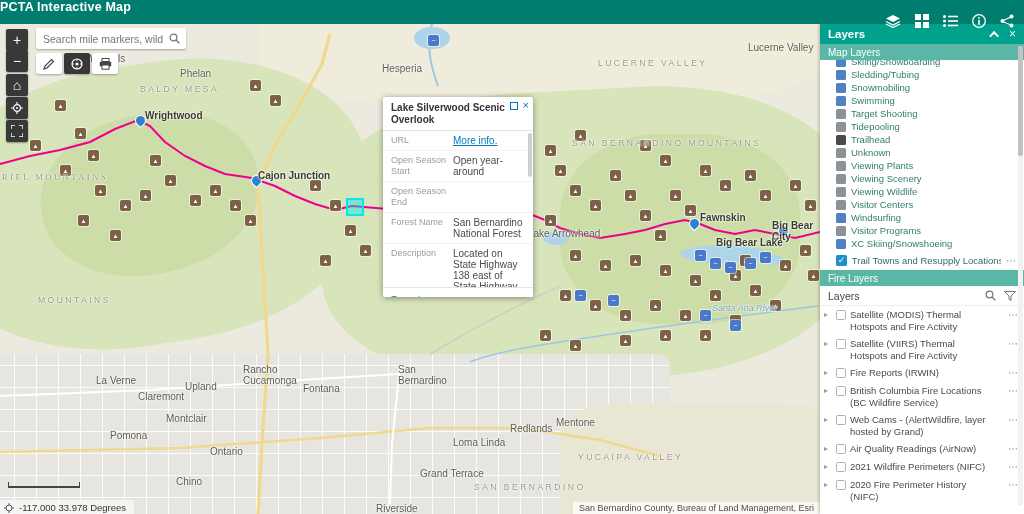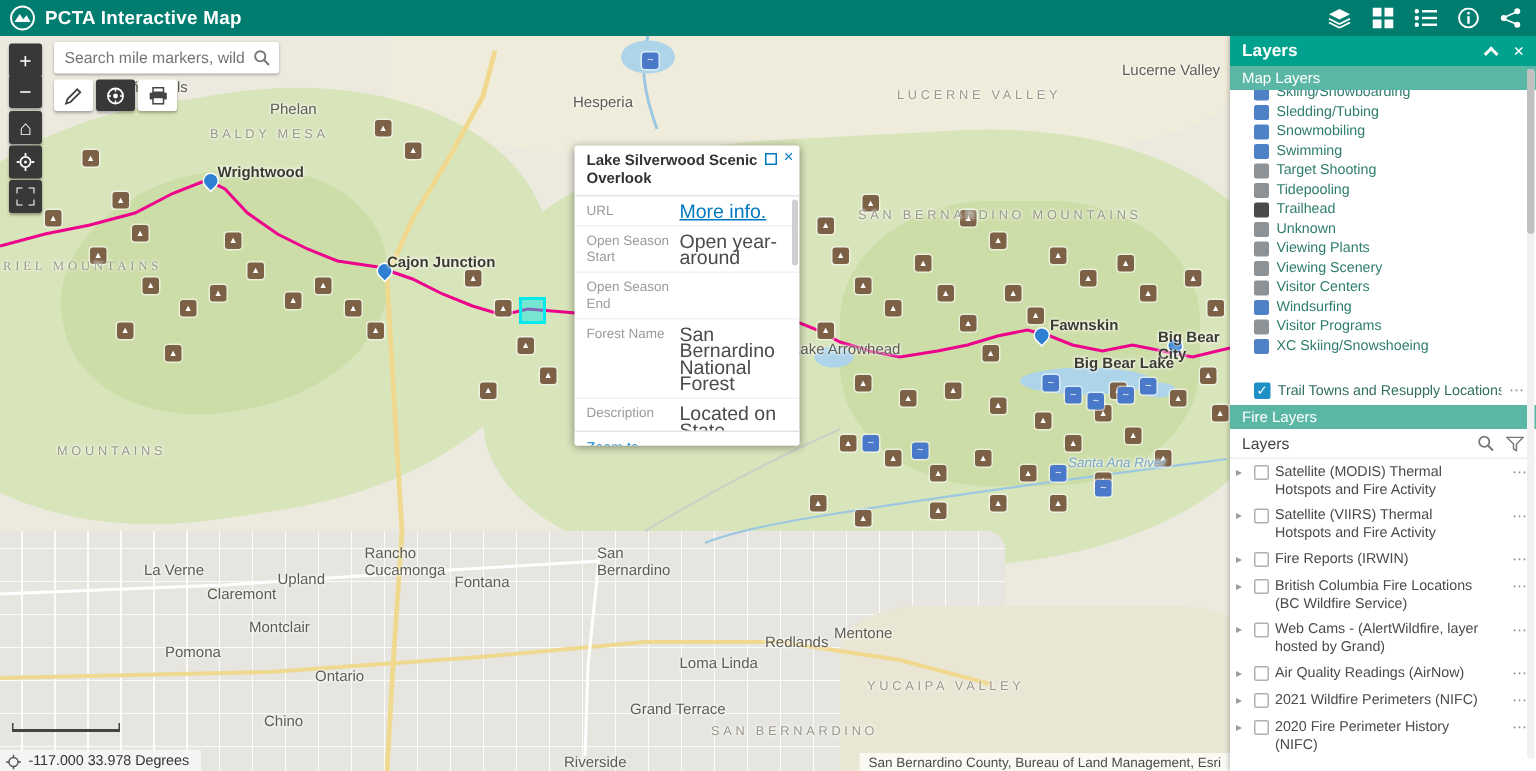--- a/index.html
+++ b/index.html
@@ -4,21 +4,21 @@
 <style>
   :root{
     --brand-teal:#007d6f; --panel-teal:#00a18d; --section-teal:#5bb7a5;
     --trail-pink:#ec008c; --link-blue:#0079c1; --selection-cyan:#00e9ec;
   }
   *{box-sizing:border-box;margin:0;padding:0;}
   body{font-family:"Liberation Sans",sans-serif;background:#fff;}
   .app{position:relative;width:1024px;height:514px;overflow:hidden;background:#eceadf;}
 
   
-  .hdr{position:absolute;left:0;top:0;width:1024px;height:24px;background:var(--brand-teal);display:flex;align-items:center;z-index:50;}
+  .hdr{position:absolute;left:0;top:0;width:1024px;height:24px;background:var(--brand-teal);display:flex;z-index:50;flex-direction:column;}
   .hdr-logo{width:18px;height:18px;margin:0 6px 0 6px;}
   .hdr-title{color:#fff;font-size:12.5px;font-weight:bold;letter-spacing:.2px;}
   .hdr-icons{margin-left:auto;display:flex;align-items:center;gap:14px;padding-right:10px;}
   .hdr-icons svg{display:block;}
 
   
   .map{position:absolute;left:0;top:24px;width:820px;height:490px;overflow:hidden;background:#eceadf;}
   .terrain{position:absolute;border-radius:45%;}
   .t-green1{left:-70px;top:40px;width:440px;height:280px;background:#d8e4ba;transform:rotate(-9deg);}
   .t-green2{left:320px;top:66px;width:530px;height:290px;background:#d8e4ba;transform:rotate(-3deg);border-radius:38%;}
@@ -59,21 +59,21 @@
   
   .popup{position:absolute;left:383px;top:73px;width:150px;height:200px;background:#fff;z-index:30;box-shadow:0 1px 6px rgba(0,0,0,.4);border-radius:2px;overflow:hidden;}
   .pp-top{position:relative;padding:5px 26px 4px 8px;border-bottom:1px solid #e4e4e4;}
   .pp-title{font-size:10px;font-weight:bold;color:#333;line-height:12px;}
   .pp-winbtns{position:absolute;right:4px;top:4px;display:flex;gap:5px;align-items:center;}
   .pp-dock{width:8px;height:8px;border:1.5px solid var(--link-blue);cursor:pointer;}
   .pp-close{color:var(--link-blue);font-size:11px;line-height:9px;cursor:pointer;}
   .pp-body{height:156px;overflow:hidden;position:relative;}
   .pp-row{display:grid;grid-template-columns:58px 1fr;gap:4px;padding:4px 10px 4px 8px;border-bottom:1px solid #f2f2f2;}
   .pp-lb{font-size:9px;color:#9b9b9b;line-height:11px;}
-  .pp-val{font-size:13px;color:#4a4a4a;line-height:11px;}
+  .pp-val{font-size:10px;color:#4a4a4a;line-height:11px;}
   .pp-link{color:var(--link-blue);text-decoration:underline;cursor:pointer;}
   .pp-sb{position:absolute;right:1px;top:2px;width:4px;height:44px;background:#cfcfcf;border-radius:2px;}
   .pp-foot{height:22px;border-top:1px solid #e4e4e4;display:flex;align-items:center;padding:0 8px;background:#fff;}
   .pp-zoom{font-size:9.5px;color:var(--link-blue);text-decoration:underline;cursor:pointer;}
   .pp-more{margin-left:auto;color:#8a8a8a;font-size:11px;cursor:pointer;}
 
   
   .panel{position:absolute;left:820px;top:24px;width:204px;height:490px;background:#fff;z-index:40;box-shadow:-1px 0 3px rgba(0,0,0,.25);}
   .panel-h{height:20px;background:var(--panel-teal);display:flex;align-items:center;padding:0 8px;}
   .panel-h .pt{color:#fff;font-size:11.5px;font-weight:bold;}
@@ -443,20 +443,24 @@
         <div class="ml-row">
           <span class="ml-ic" style="background: rgb(141, 146, 150);"></span>
           <span class="ml-lb">Viewing Plants</span>
         </div>
         <div class="ml-row">
           <span class="ml-ic" style="background: rgb(141, 146, 150);"></span>
           <span class="ml-lb">Viewing Scenery</span>
         </div>
         <div class="ml-row">
           <span class="ml-ic" style="background: rgb(141, 146, 150);"></span>
+          <span class="ml-lb">Viewing Wildlife</span>
+        </div>
+        <div class="ml-row">
+          <span class="ml-ic" style="background: rgb(141, 146, 150);"></span>
           <span class="ml-lb">Visitor Centers</span>
         </div>
         <div class="ml-row">
           <span class="ml-ic" style="background: rgb(79, 129, 199);"></span>
           <span class="ml-lb">Windsurfing</span>
         </div>
         <div class="ml-row">
           <span class="ml-ic" style="background: rgb(141, 146, 150);"></span>
           <span class="ml-lb">Visitor Programs</span>
         </div>

